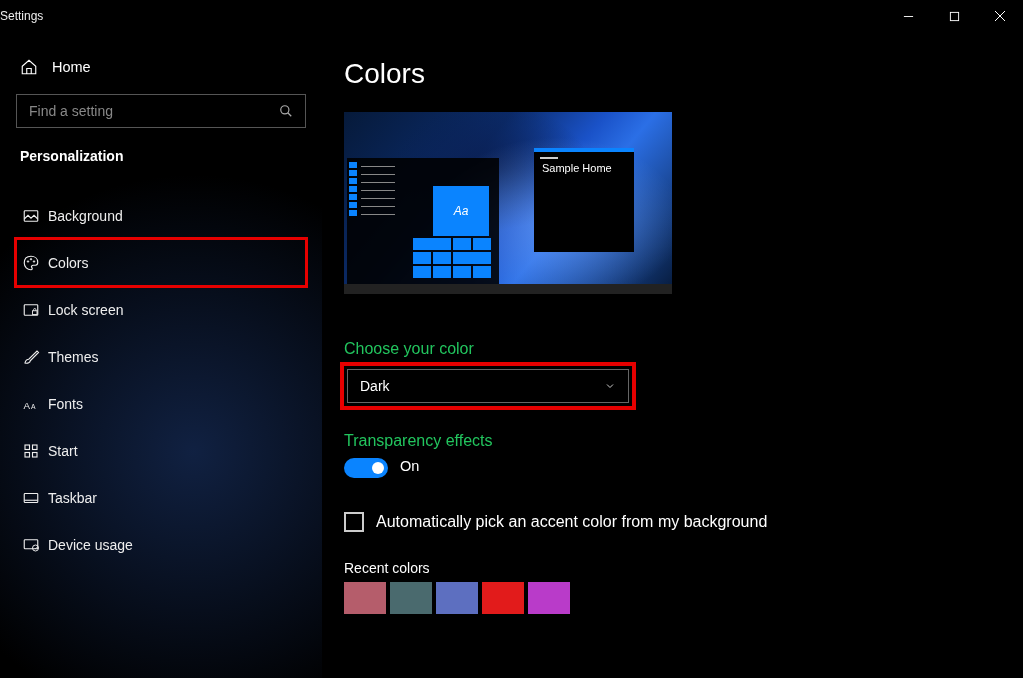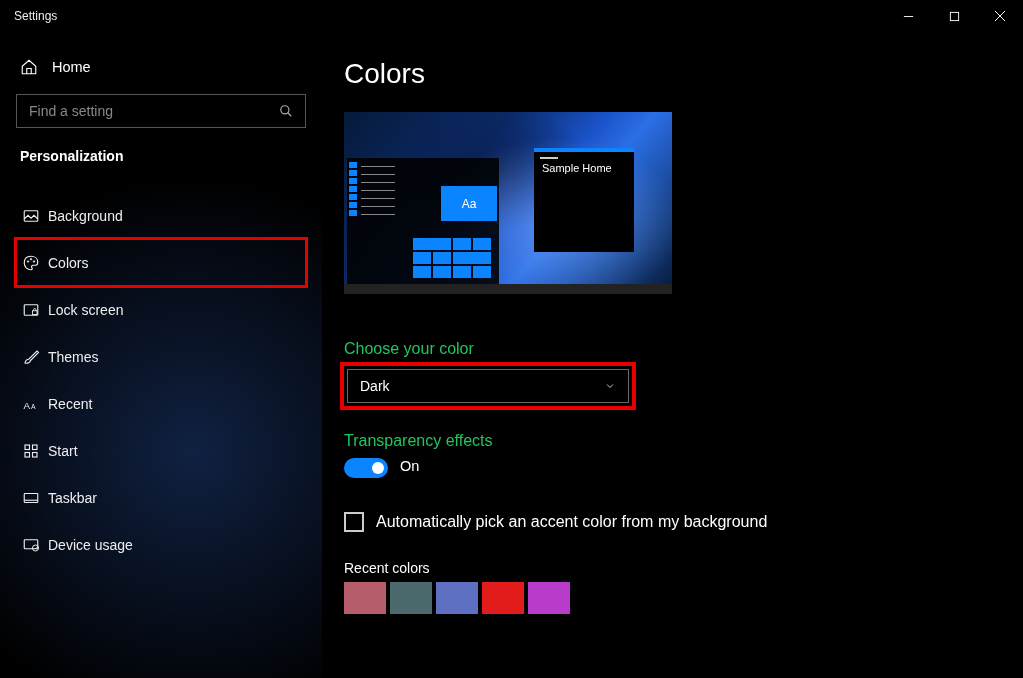--- a/index.html
+++ b/index.html
@@ -1,17 +1,17 @@
 <!DOCTYPE html>
 <html><head>
 <meta charset="utf-8">
 <style>
   * { box-sizing: border-box; margin: 0; padding: 0; font-family: "Segoe UI", Arial, sans-serif; }
   body { width: 1023px; height: 678px; background: #000; color: #fff; overflow: hidden; position: relative; }
-  .titlebar { height: 32px; display: flex; align-items: center; padding-left: 14px; }
+  .titlebar { height: 32px; display: flex; align-items: center; padding-left: 0; }
   .titlebar-title { font-size: 12px; color: #eee; }
   .window-controls { position: absolute; top: 0; right: 0; display: flex; }
   .win-btn { width: 46px; height: 32px; display: flex; align-items: center; justify-content: center; color: #fff; }
   .win-btn svg { stroke: #fff; }
   .main { display: flex; height: calc(678px - 32px); }
   .sidebar { width: 322px; padding: 20px 16px 0 16px; background: radial-gradient(circle at 60% 65%, rgba(30,60,120,0.55), rgba(0,0,0,0) 60%); }
   .home-row { display: flex; align-items: center; gap: 14px; padding: 6px 4px 18px 4px; font-size: 14.5px; }
   .home-row svg { width: 18px; height: 18px; stroke: #fff; fill: none; }
   .search-box { display: flex; align-items: center; justify-content: space-between; border: 1px solid #555; height: 34px; padding: 0 12px; color: #888; font-size: 14px; margin-bottom: 20px; background: rgba(0,0,0,0.3); }
   .search-box svg { width: 14px; height: 14px; stroke: #aaa; fill: none; }
@@ -23,21 +23,21 @@
   .content { flex: 1; padding: 26px 0 0 22px; background: #000; position: relative; }
   .page-title { font-size: 28px; font-weight: 400; margin-bottom: 22px; }
   .preview-box { width: 328px; height: 182px; background: linear-gradient(130deg,#061a3a 0%, #0b2b6a 35%, #1a52c8 55%, #2b6fe6 65%, #061a3a 100%); position: relative; margin-bottom: 46px; overflow: hidden; }
   .preview-wave { position:absolute; inset:0; background: radial-gradient(ellipse 180px 120px at 65% 60%, rgba(120,170,255,0.6), rgba(0,0,50,0) 70%), radial-gradient(ellipse 140px 90px at 45% 30%, rgba(10,30,80,0.9), rgba(0,0,0,0) 70%); }
   .preview-taskbar { position:absolute; bottom:0; left:0; right:0; height:10px; background:#222; }
   .preview-start { position:absolute; left:3px; bottom:10px; width:152px; height:126px; background:rgba(0,0,0,0.88); padding:6px 6px 4px 6px; }
   .ps-palette { position:absolute; left:2px; top:4px; width:8px; display:flex; flex-direction:column; gap:2px; }
   .ps-palette span { width:8px; height:6px; background:#0a84ff; display:block; }
   .ps-lines { position:absolute; left:14px; top:8px; display:flex; flex-direction:column; gap:7px; }
   .ps-lines span { width:34px; height:1px; background:#888; display:block; }
-  .ps-tile-big { position:absolute; right:2px; top:28px; width:56px; height:35px; background:#0a84ff; color:#fff; font-size:12px; display:flex; align-items:center; justify-content:center; }
+  .ps-tile-big { position:absolute; right:10px; top:28px; width:56px; height:50px; background:#0a84ff; color:#fff; font-size:12px; display:flex; align-items:center; justify-content:center;font-style:italic; }
   .ps-grid { position:absolute; left:66px; bottom:6px; display:grid; grid-template-columns: repeat(4, 18px); grid-auto-rows:12px; gap:2px; }
   .ps-grid span { background:#0a84ff; }
   .ps-grid .w2 { grid-column: span 2; }
   .preview-window { position:absolute; right:38px; top:36px; width:100px; height:104px; background:#000; border-top:4px solid #0a84ff; padding:10px 8px; font-size:11px; }
   .preview-window .thin { position:absolute; top:5px; left:6px; width:18px; height:2px; background:#ccc; }
   .setting-label { font-size: 16px; color:#22c55e; margin-bottom: 8px; }
   .dropdown-wrap { outline: 4px solid #e60000; padding:3px; width: 288px; margin-bottom: 26px; }
   .dropdown { height: 34px; border:1px solid #666; display:flex; align-items:center; justify-content:space-between; padding:0 12px; font-size:14px; background:#000; }
   .dropdown svg { width:12px; height:12px; stroke:#ccc; fill:none; }
   .toggle-row { display:flex; align-items:flex-start; gap:12px; margin-bottom: 34px; }
@@ -125,21 +125,21 @@
         <svg viewBox="0 0 24 24">
             <path d="M4 20 C5 16 7 15 9 15 L20 4 L22 6 L11 17 C11 19 8 21 4 20 Z" stroke-width="1.5"></path>
           </svg>
         <span>Themes</span>
       </div>
       <div class="nav-item">
         <svg viewBox="0 0 24 24">
             <text x="2" y="18" font-size="13" fill="#eee" stroke="none">A</text>
             <text x="12" y="18" font-size="9" fill="#eee" stroke="none">A</text>
           </svg>
-        <span>Recent</span>
+        <span>Fonts</span>
       </div>
       <div class="nav-item">
         <svg viewBox="0 0 24 24">
             <rect x="4" y="4" width="6" height="6" stroke-width="1.5"></rect>
             <rect x="14" y="4" width="6" height="6" stroke-width="1.5"></rect>
             <rect x="4" y="14" width="6" height="6" stroke-width="1.5"></rect>
             <rect x="14" y="14" width="6" height="6" stroke-width="1.5"></rect>
           </svg>
         <span>Start</span>
       </div>

